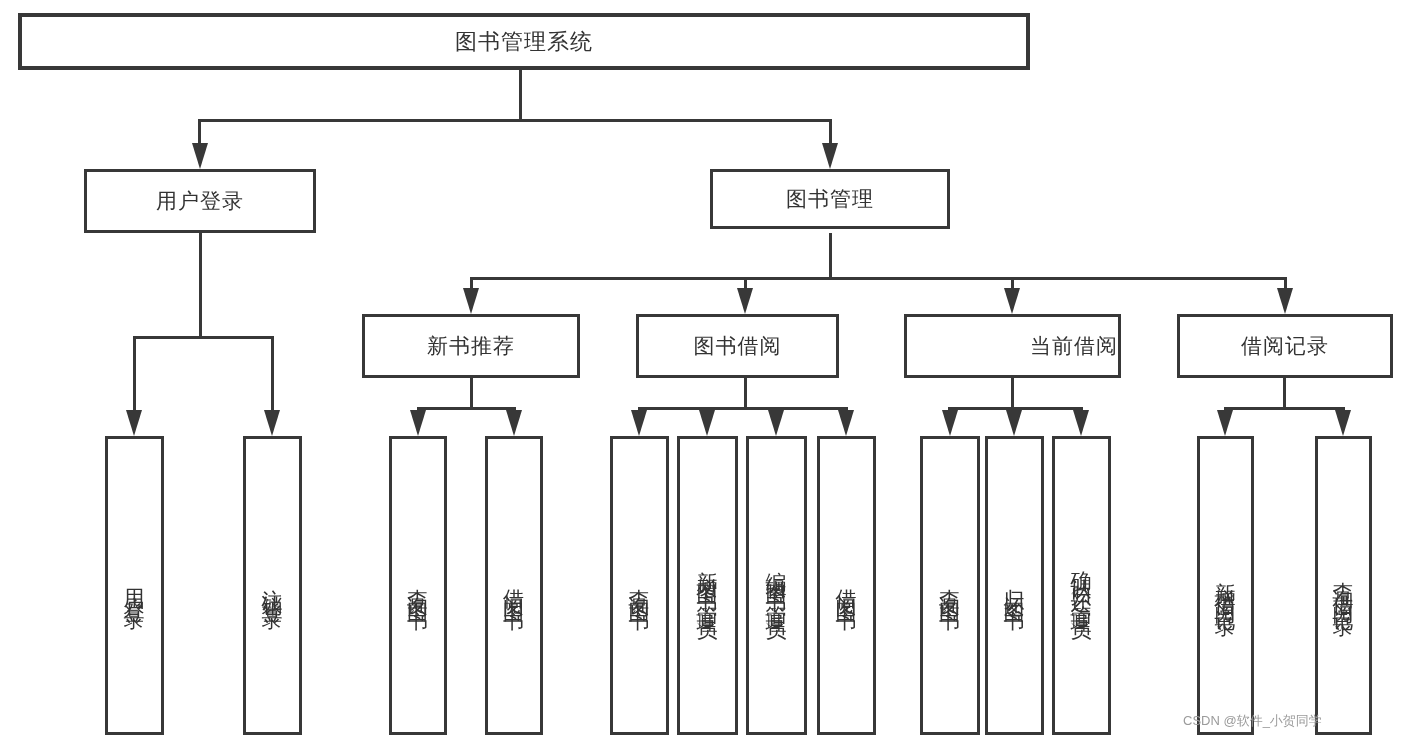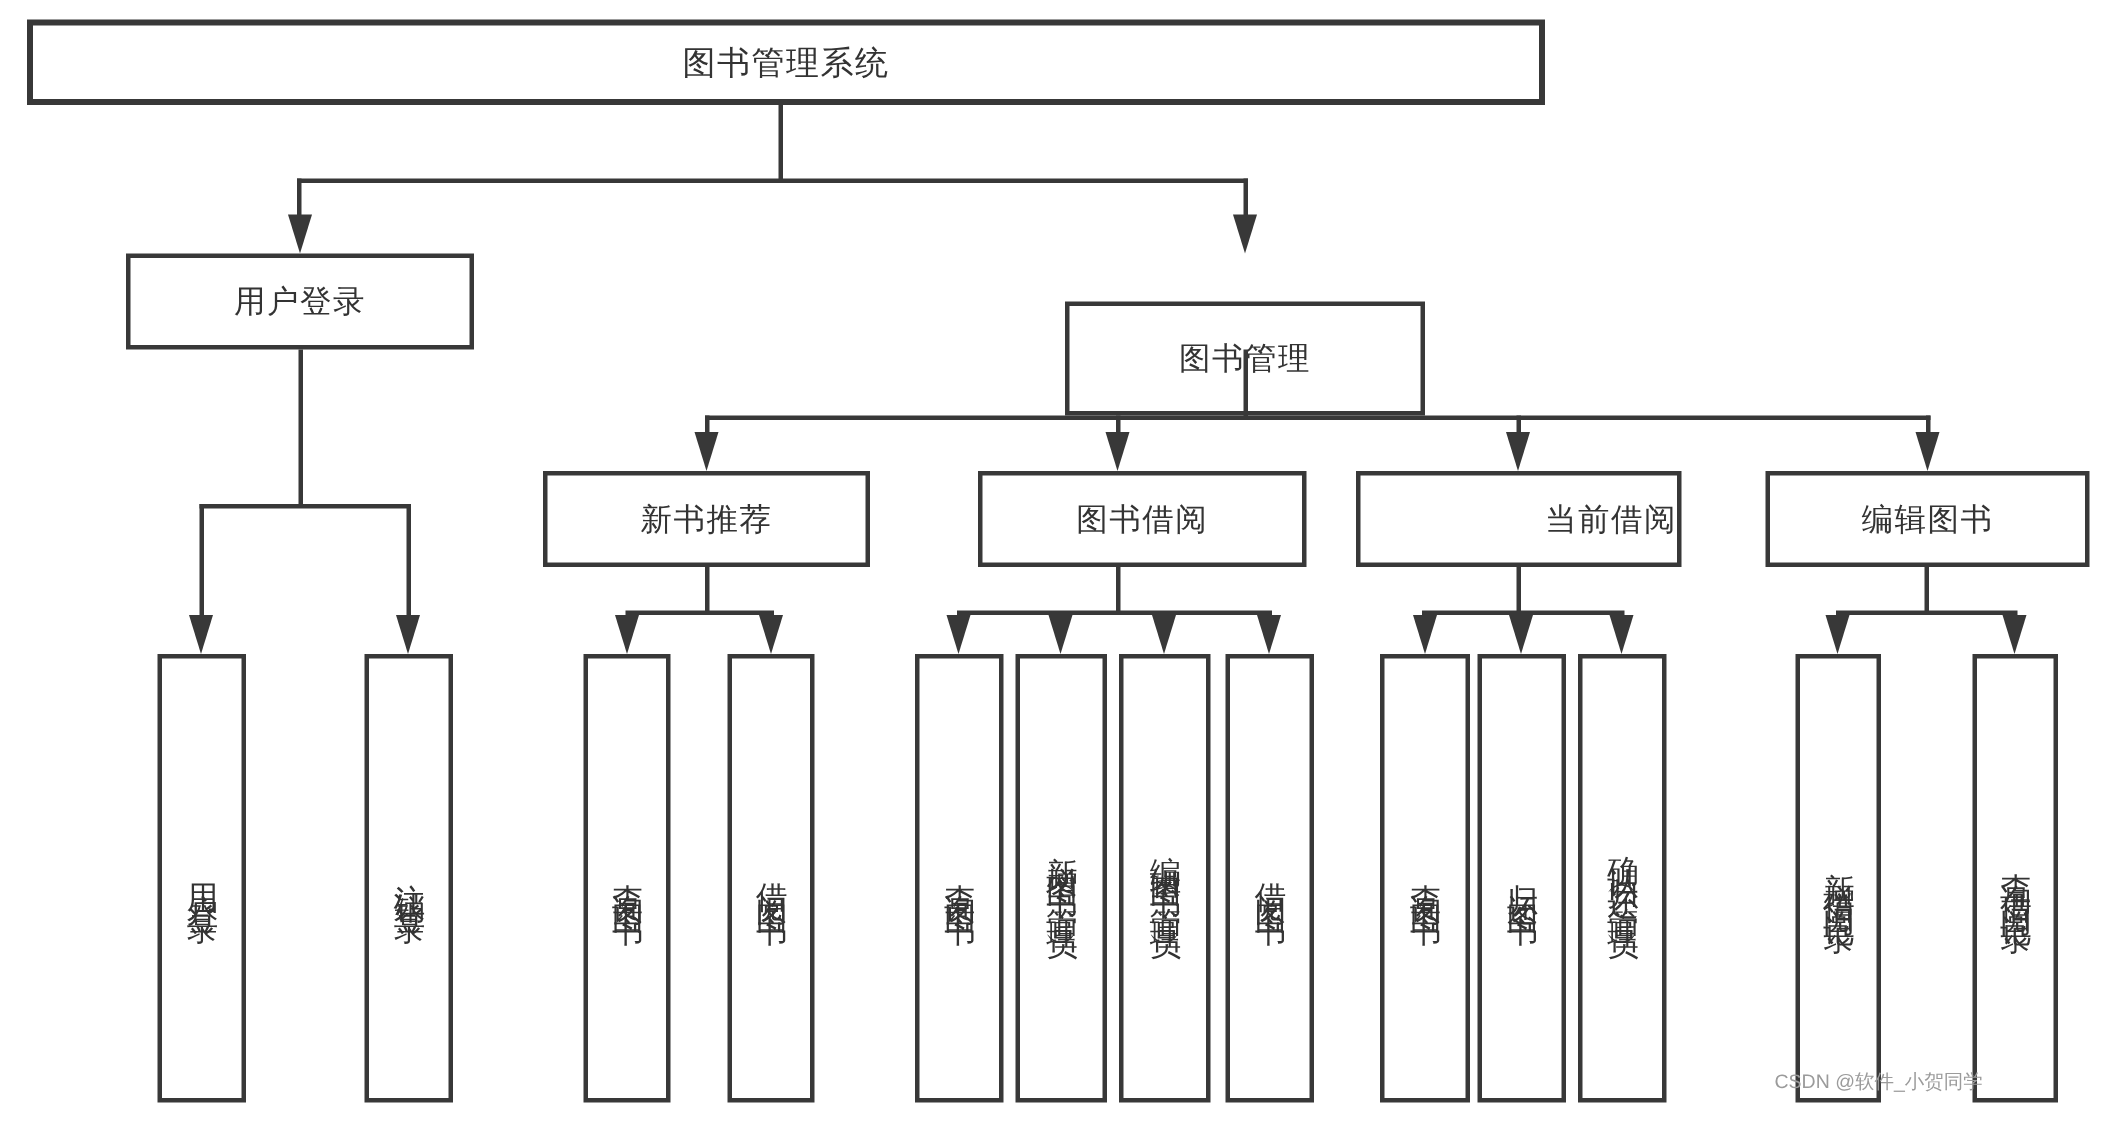--- a/index.html
+++ b/index.html
@@ -65,21 +65,21 @@
   <div class="line" style="left:519px;top:70px;width:3px;height:52px;"></div>
   <div class="line" style="left:198px;top:119px;width:634px;height:3px;"></div>
   <div class="line" style="left:198px;top:119px;width:3px;height:27px;"></div>
   <div class="arrow" style="left:192px;top:143px;"></div>
   <div class="line" style="left:829px;top:119px;width:3px;height:27px;"></div>
   <div class="arrow" style="left:822px;top:143px;"></div>
 
   <div class="node" style="left:84px;top:169px;width:232px;height:64px;">
     <span>用户登录</span>
   </div>
-  <div class="node" style="left:710px;top:169px;width:240px;height:76px;margin-top:32px;">
+  <div class="node" style="left:710px;top:169px;width:240px;height:60px;">
     <span>图书管理</span>
   </div>
 
   <div class="line" style="left:199px;top:233px;width:3px;height:104px;"></div>
   <div class="line" style="left:133px;top:336px;width:141px;height:3px;"></div>
   <div class="line" style="left:133px;top:336px;width:3px;height:76px;"></div>
   <div class="arrow" style="left:126px;top:410px;"></div>
   <div class="line" style="left:271px;top:336px;width:3px;height:76px;"></div>
   <div class="arrow" style="left:264px;top:410px;"></div>
 
@@ -90,28 +90,28 @@
   <div class="line" style="left:744px;top:277px;width:3px;height:14px;"></div>
   <div class="arrow" style="left:737px;top:288px;"></div>
   <div class="line" style="left:1011px;top:277px;width:3px;height:14px;"></div>
   <div class="arrow" style="left:1004px;top:288px;"></div>
   <div class="line" style="left:1284px;top:277px;width:3px;height:14px;"></div>
   <div class="arrow" style="left:1277px;top:288px;"></div>
 
   <div class="node" style="left:362px;top:314px;width:218px;height:64px;">
     <span>新书推荐</span>
   </div>
-  <div class="node" style="left:636px;top:314px;width:219px;height:64px;margin-left:16px;">
+  <div class="node" style="left:636px;top:314px;width:203px;height:64px;">
     <span>图书借阅</span>
   </div>
   <div class="node" style="left:904px;top:314px;width:217px;height:64px;justify-content:flex-end;">
     <span>当前借阅</span>
   </div>
   <div class="node" style="left:1177px;top:314px;width:216px;height:64px;">
-    <span>编辑图书</span>
+    <span>借阅记录</span>
   </div>
 
   <div class="line" style="left:470px;top:378px;width:3px;height:32px;"></div>
   <div class="line" style="left:417px;top:407px;width:99px;height:3px;"></div>
   <div class="arrow" style="left:410px;top:410px;"></div>
   <div class="arrow" style="left:506px;top:410px;"></div>
 
   <div class="line" style="left:744px;top:378px;width:3px;height:32px;"></div>
   <div class="line" style="left:638px;top:407px;width:210px;height:3px;"></div>
   <div class="arrow" style="left:631px;top:410px;"></div>

